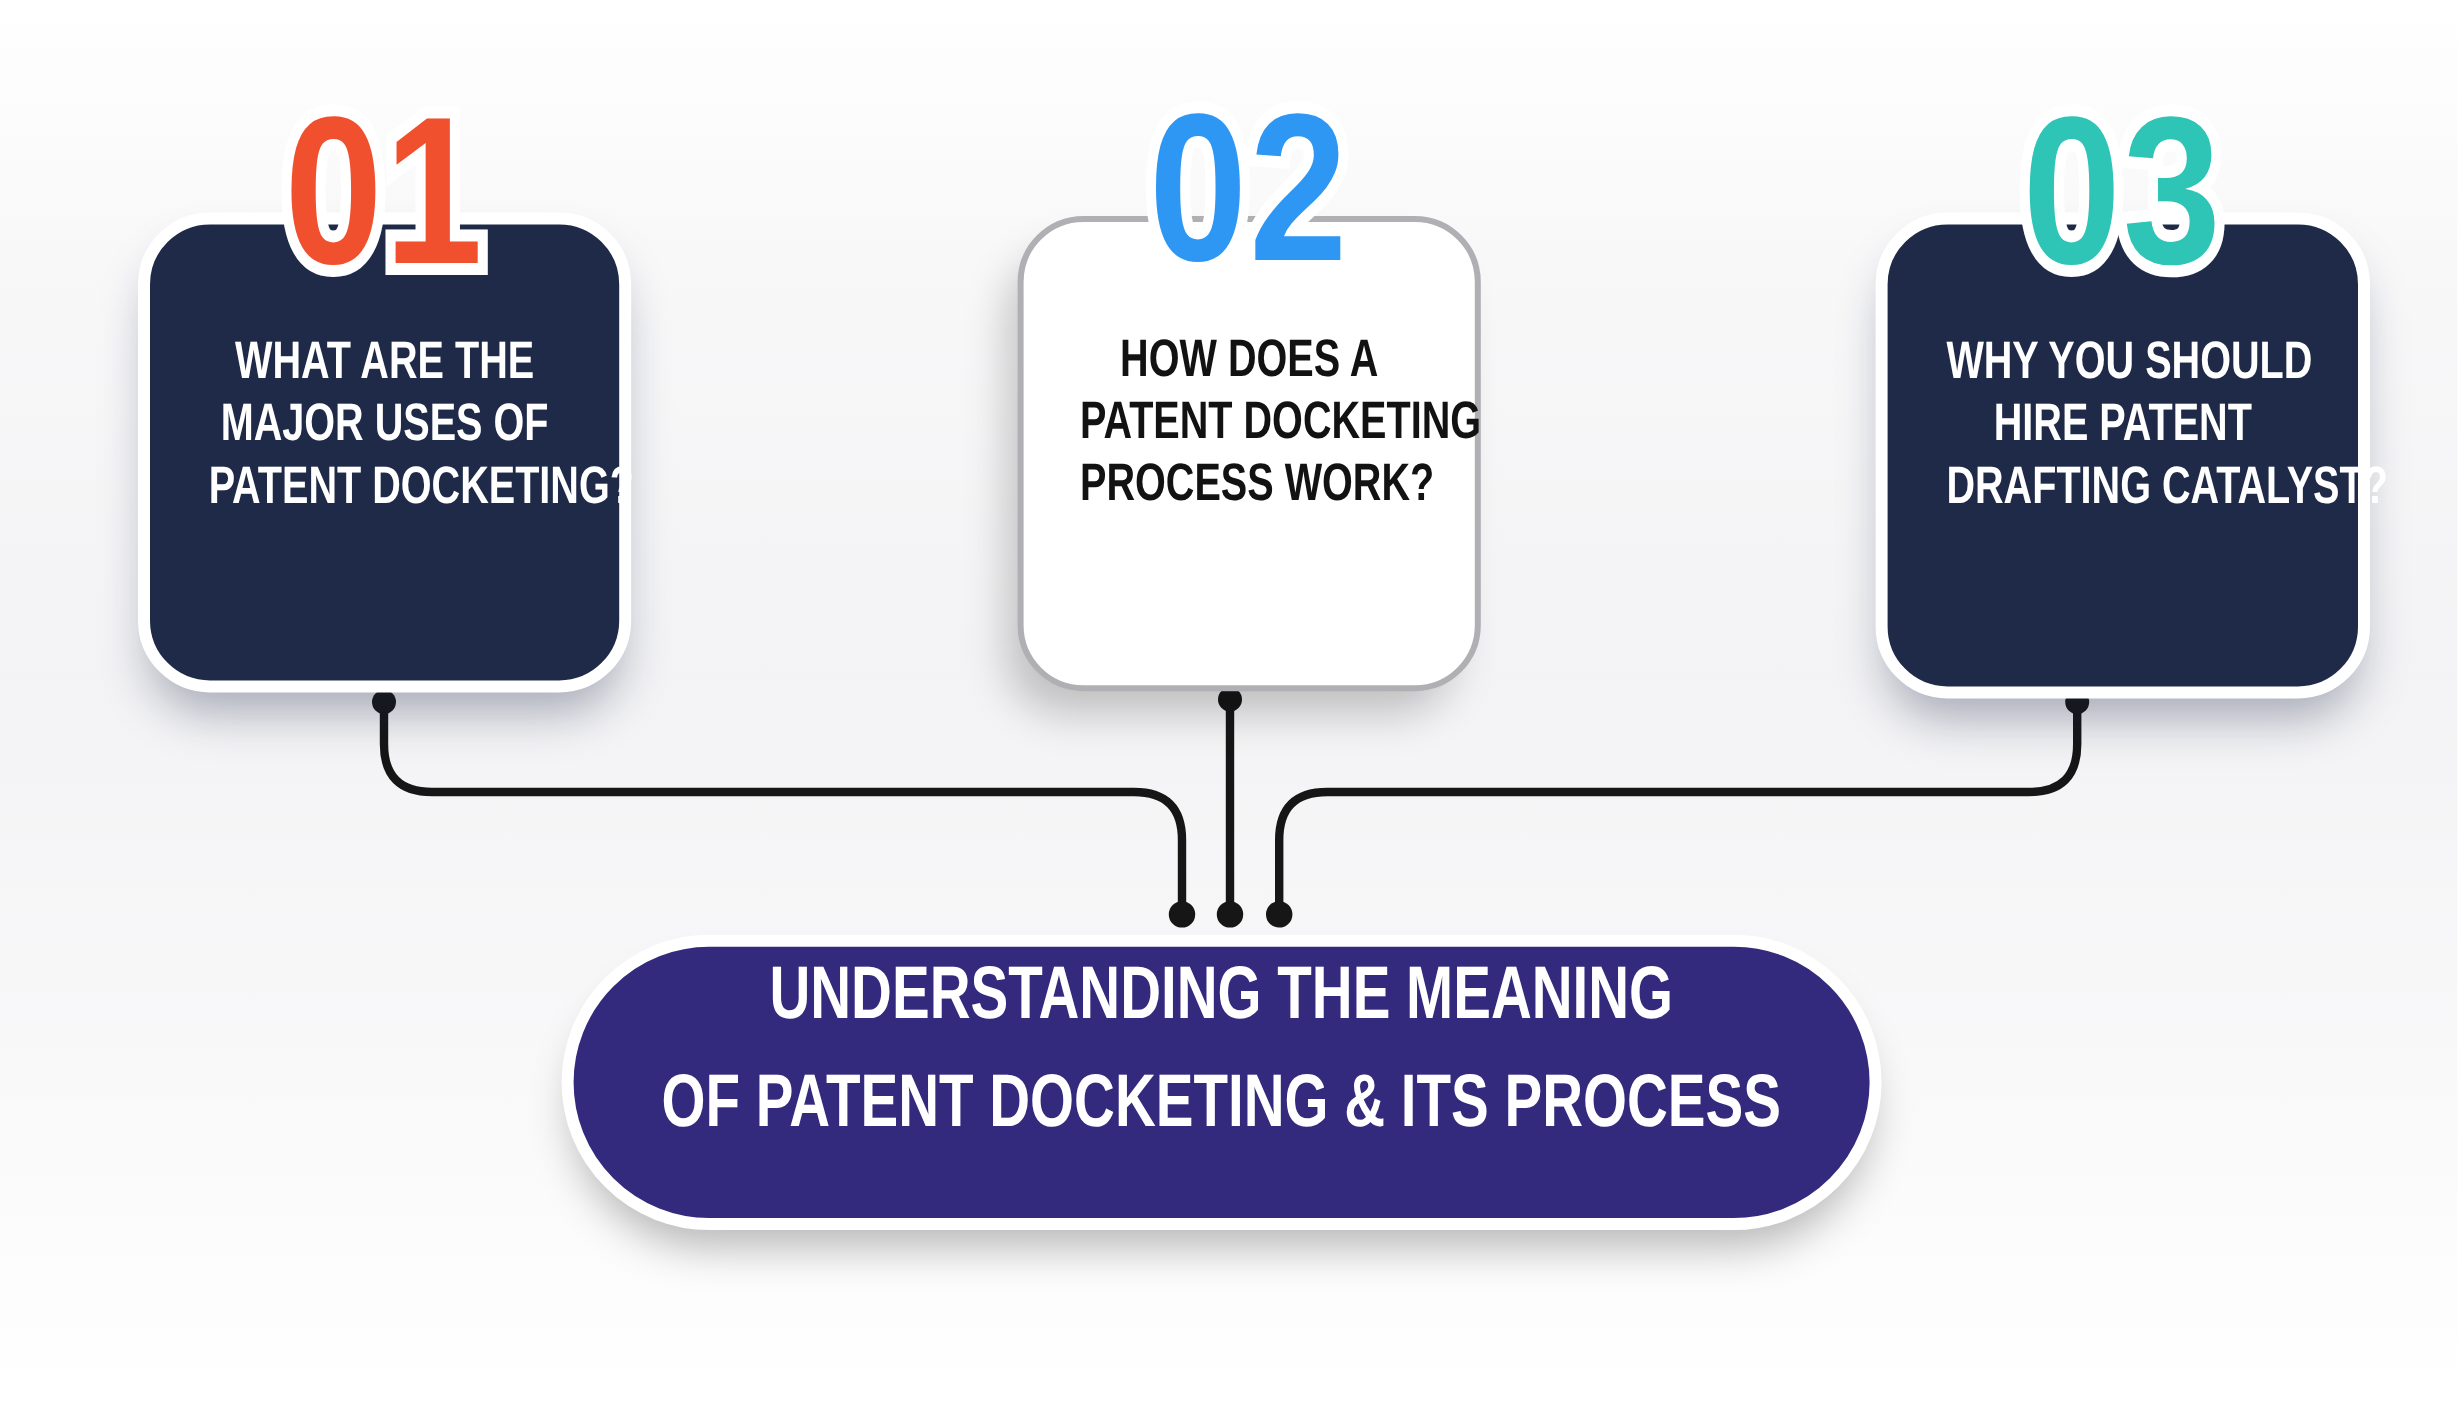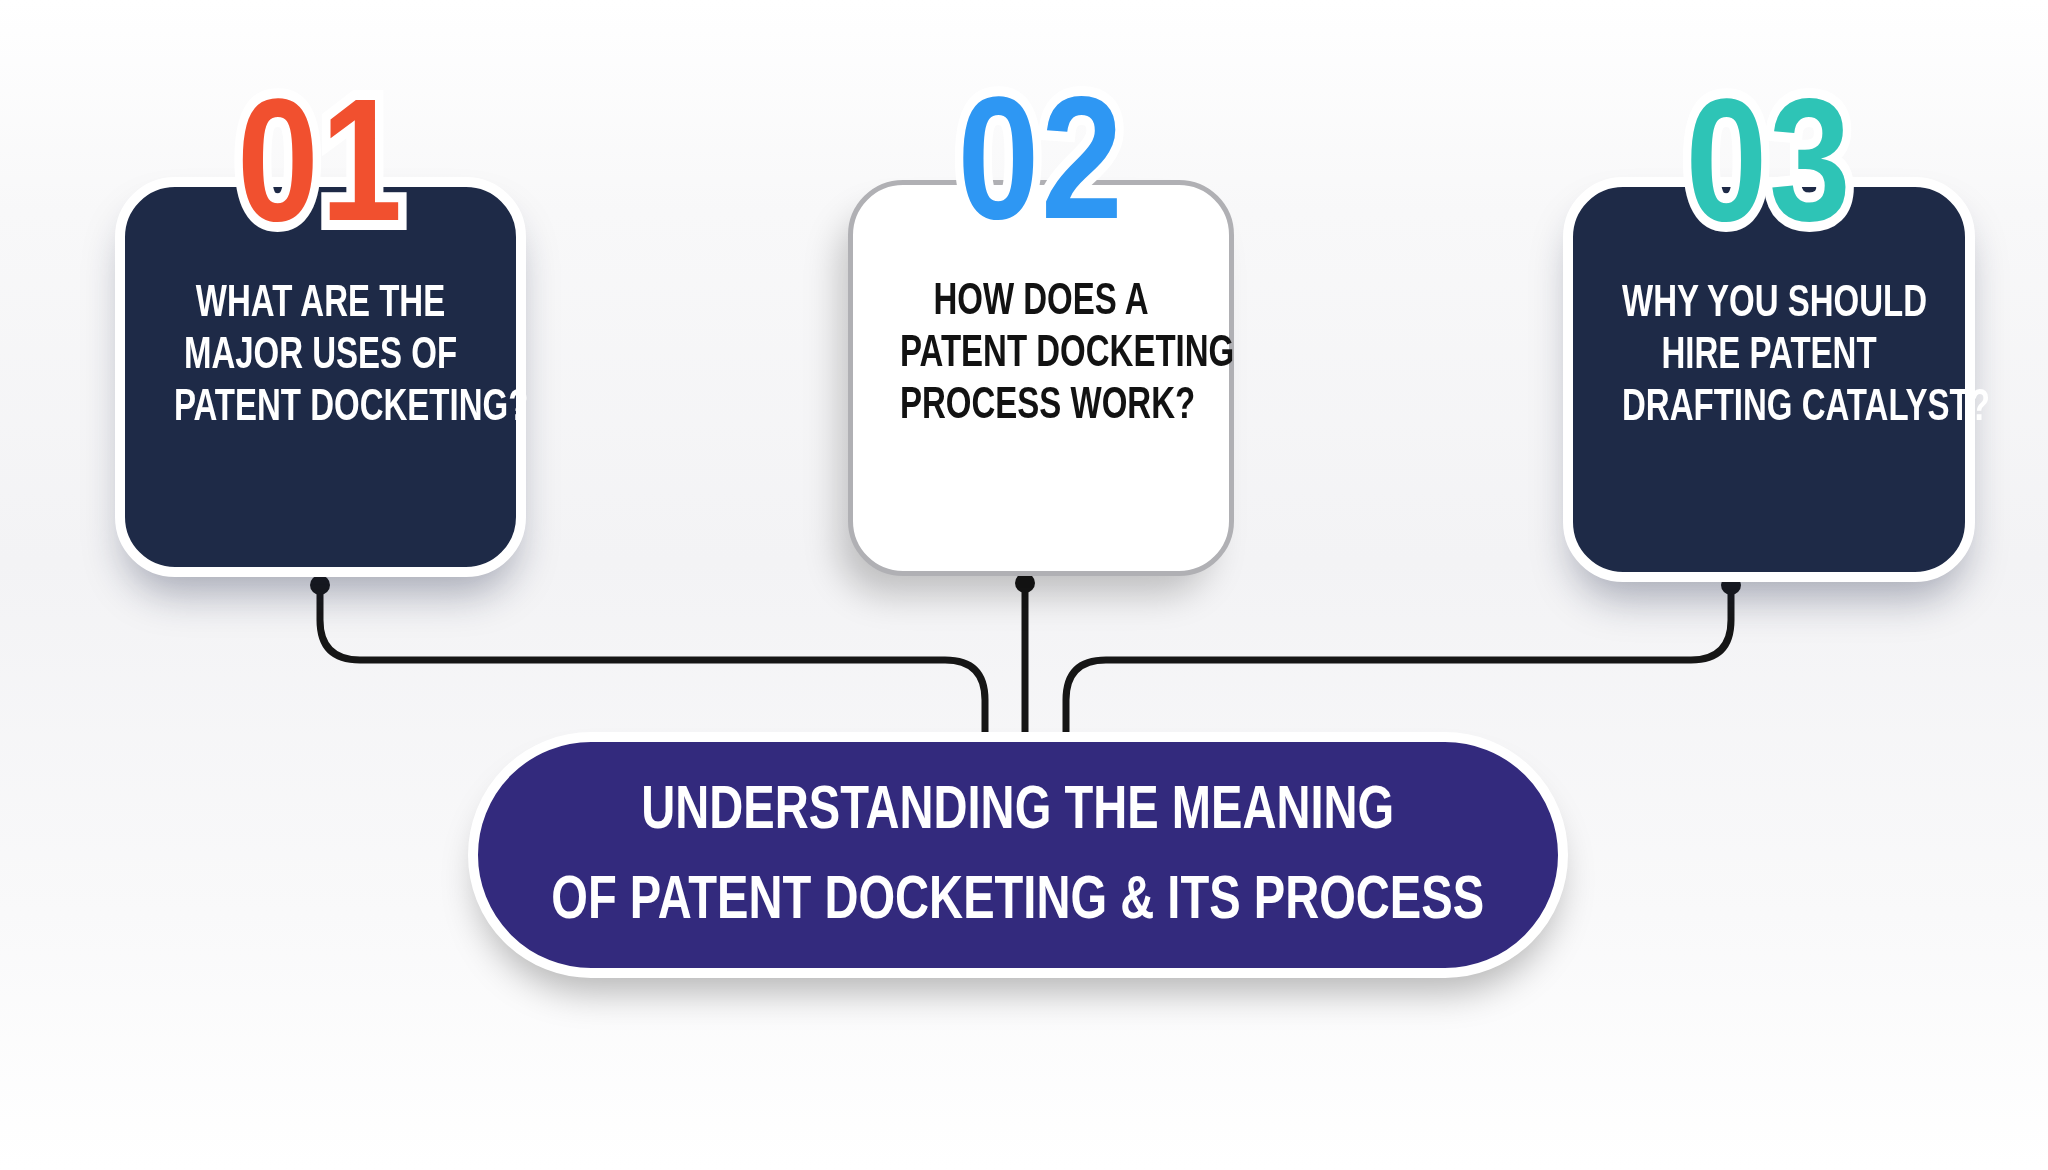--- a/index.html
+++ b/index.html
@@ -36,23 +36,23 @@
   .num-fill{color:#f1502f;}
 
   .card-text{
     margin-top:88px;text-align:center;font-weight:bold;
     font-size:44px;line-height:52px;transform:scaleX(.75);white-space:nowrap;
   }
   .card.dark .card-text{color:#ffffff;}
   .card.light .card-text{color:#121212;}
 
   .banner{
-    position:absolute;left:468px;top:732px;width:1100px;height:246px;
+    position:absolute;left:468px;top:779px;width:1100px;height:246px;
     box-sizing:border-box;background:#332a7d;border:10px solid #ffffff;border-radius:130px;
-    display:flex;align-items:center;justify-content:center;
+    display:flex;justify-content:center;
     box-shadow:0 24px 36px -10px rgba(0,0,0,.28);
   }
   .banner-text{
     color:#ffffff;font-weight:bold;font-size:62px;line-height:90px;
     text-align:center;transform:scaleX(.76);white-space:nowrap;margin-top:-6px;
   }
 </style>
 </head>
 <body>
 

